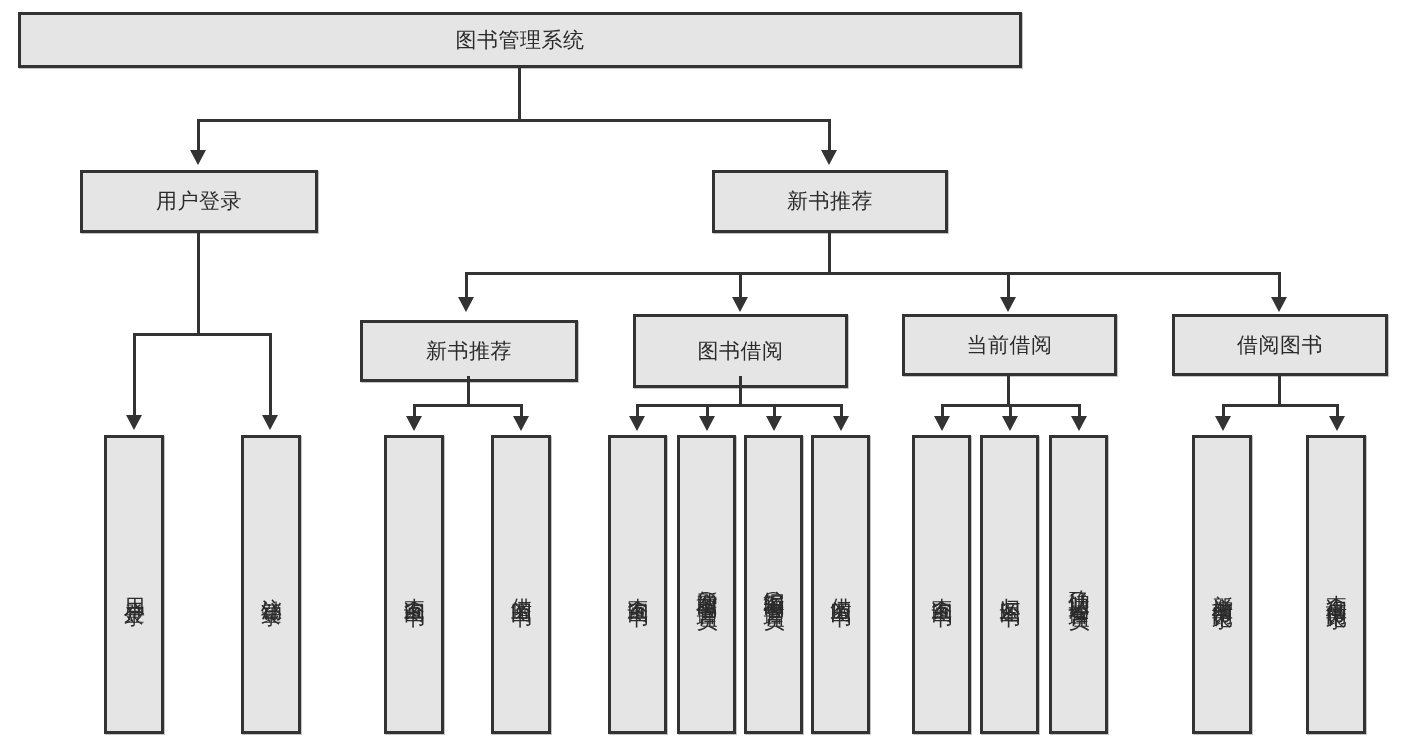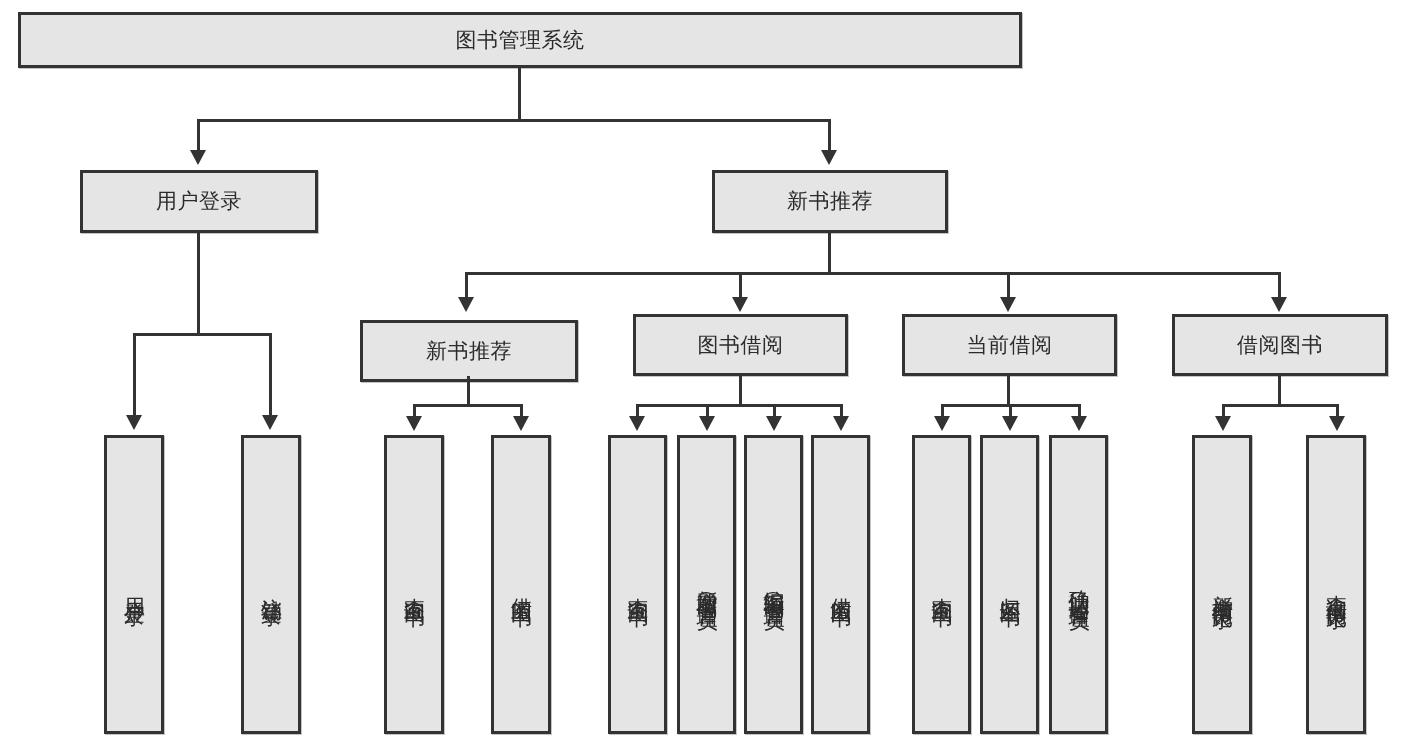--- a/index.html
+++ b/index.html
@@ -125,21 +125,21 @@
 
   <div class="ln v" style="left:1007px;top:272px;height:27px;"></div>
   <div class="arrow" style="left:1000px;top:297px;"></div>
 
   <div class="ln v" style="left:1278px;top:272px;height:27px;"></div>
   <div class="arrow" style="left:1271px;top:297px;"></div>
 
   <div class="node h" style="left:360px;top:320px;width:218px;height:62px;">
     <span class="lbl">新书推荐</span>
   </div>
-  <div class="node h" style="left:633px;top:314px;width:215px;height:62px;">
+  <div class="node h" style="left:633px;top:314px;width:215px;height:74px;">
     <span class="lbl">图书借阅</span>
   </div>
   <div class="node h" style="left:902px;top:314px;width:215px;height:62px;">
     <span class="lbl">当前借阅</span>
   </div>
   <div class="node h" style="left:1172px;top:314px;width:216px;height:62px;">
     <span class="lbl">借阅图书</span>
   </div>
 
   <div class="ln v" style="left:467px;top:376px;height:30px;"></div>

